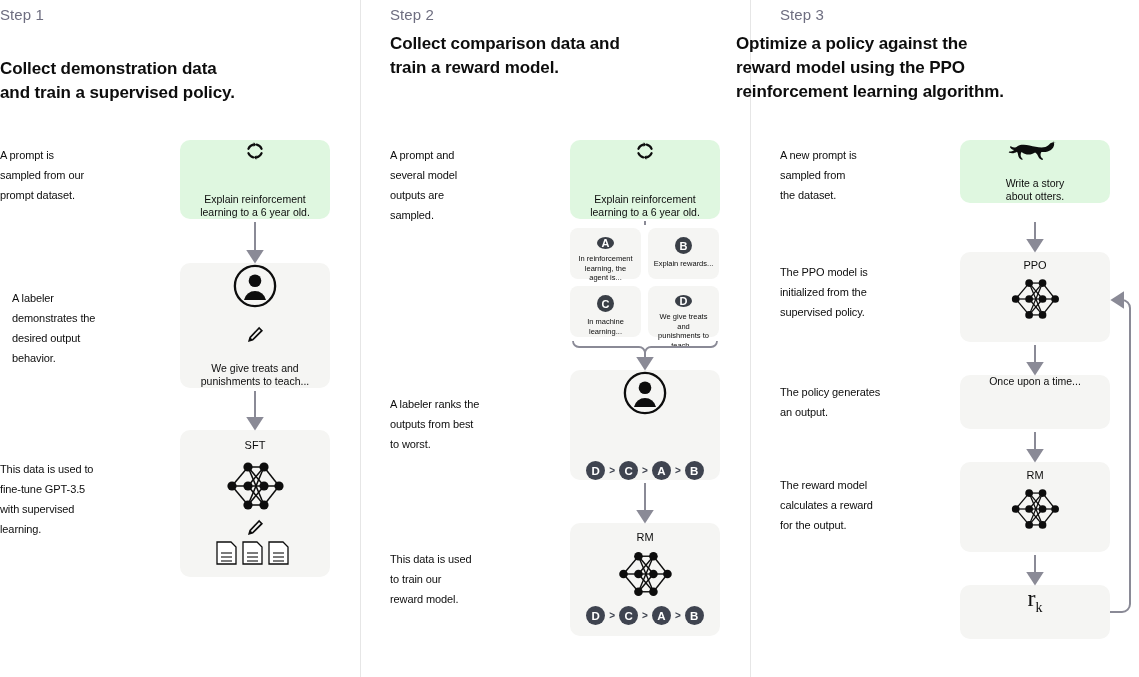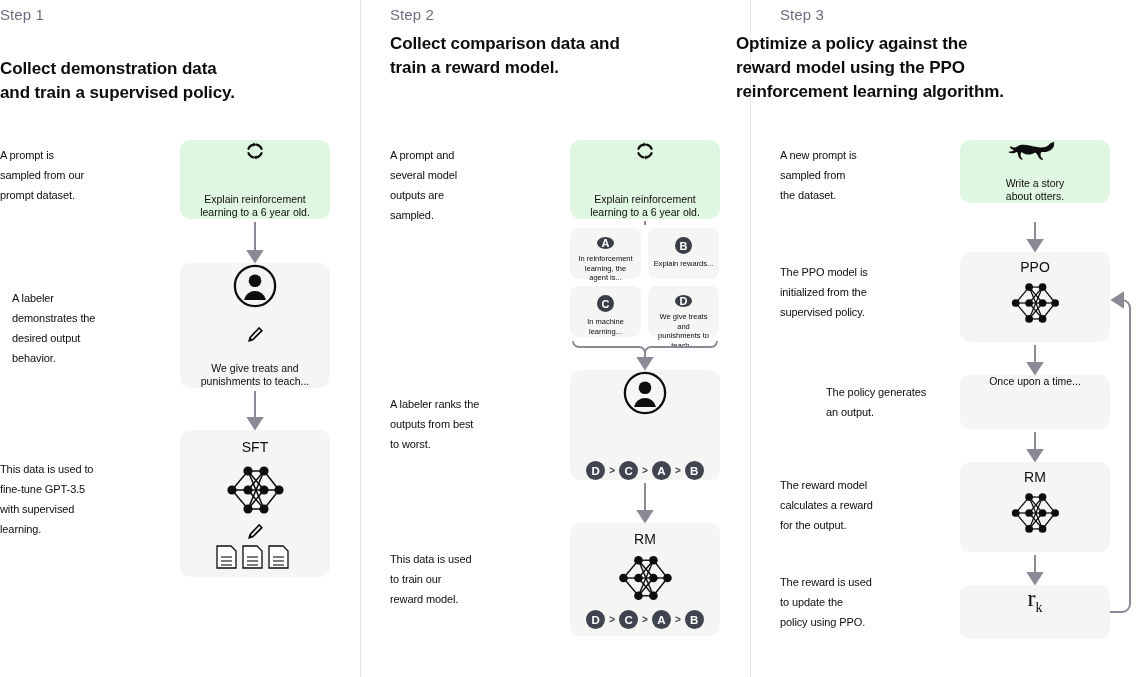--- a/index.html
+++ b/index.html
@@ -12,21 +12,21 @@
   .divider{position:absolute;top:0;width:1px;height:677px;background:#e6e6e6;}
   .step-label{position:absolute;font-size:15px;color:#6e6e80;letter-spacing:.1px;}
   .step-title{position:absolute;font-size:17px;font-weight:bold;line-height:24px;color:#0d0d0d;letter-spacing:-.1px;}
   .desc{position:absolute;font-size:11px;line-height:20px;color:#0d0d0d;letter-spacing:-.1px;}
 
   .box{position:absolute;border-radius:10px;box-sizing:border-box;
        display:flex;flex-direction:column;align-items:center;justify-content:space-between;}
   .box.green{background:#dff7e0;}
   .box.grey{background:#f5f5f3;}
   .box-text{font-size:10.5px;line-height:13px;text-align:center;color:#0d0d0d;}
-  .box-cap{font-size:14px;color:#0d0d0d;text-align:center;}
+  .box-cap{font-size:11px;color:#0d0d0d;text-align:center;}
 
   .mini{position:absolute;border-radius:8px;background:#f5f5f3;box-sizing:border-box;
         display:flex;flex-direction:column;align-items:center;justify-content:flex-start;padding-top:9px;}
   .mini .badge{width:17px;height:17px;border-radius:50%;background:#3a3f47;color:#fff;
         font-size:11px;font-weight:bold;display:flex;align-items:center;justify-content:center;margin-bottom:5px;}
   .mini .mtext{font-size:7.5px;line-height:9.5px;text-align:center;color:#0d0d0d;padding:0 5px;}
 
   .rank{display:flex;align-items:center;justify-content:center;gap:4px;margin-top:6px;}
   .rank .rb{width:19px;height:19px;border-radius:50%;background:#3f4450;color:#fff;
        font-size:11.5px;font-weight:bold;display:flex;align-items:center;justify-content:center;}
@@ -284,28 +284,25 @@
     <div>reward model using the PPO</div>
     <div>reinforcement learning algorithm.</div>
   </div>
 
   <div class="desc" style="left:780px;top:145px;width:175px;white-space:pre-line;">A new prompt is
 sampled from
 the dataset.</div>
   <div class="desc" style="left:780px;top:262px;width:180px;white-space:pre-line;">The PPO model is
 initialized from the
 supervised policy.</div>
-  <div class="desc" style="left:780px;top:382px;width:185px;white-space:pre-line;margin-left:46px;">The policy generates
+  <div class="desc" style="left:780px;top:382px;width:185px;white-space:pre-line;">The policy generates
 an output.</div>
   <div class="desc" style="left:780px;top:475px;width:180px;white-space:pre-line;">The reward model
 calculates a reward
 for the output.</div>
-  <div class="desc" style="left:780px;top:572px;width:180px;white-space:pre-line;">The reward is used
-to update the
-policy using PPO.</div>
 
   <div class="box green" style="left:960px;top:140px;width:150px;height:63px;">
     <span style="margin-bottom:6px;">
       <svg width="56" height="22" viewBox="0 0 56 22">
         <path d="M50.5 3.2c-2.6-1.4-5.7-1-7.6.6-1.4 1.2-2 2.6-4.5 3.2-2.9.7-6.5.4-9.8-.2-4.1-.8-8-1.9-11.8-2.1-2.5-.1-4.4.3-6 1.3-.9.6-1.7 1.3-2.6 1.5-1.2.3-2.6-.2-4-1-.8-.5-1.5.2-1 .9.9 1.3 2.3 2.3 3.9 2.6-1.3 1-2.9 1.6-4.6 1.6-.9 0-1 .9-.2 1.2 2.6.9 5.5.5 7.7-1 .6.9 1 2 1.1 3.2.3 2.2 1.6 4 3.6 4.8.8.3 1.3-.6.7-1.1-1-.9-1.6-2-1.7-3.3-.1-1.2.2-2.3.8-3.3 1.4 1.2 3.2 2 5.3 2.3 3 .4 6-.3 8.3-1.9 1.4.8 2.4 2.1 2.9 3.6.6 1.9 2.1 3.3 4 3.8.9.2 1.3-.8.6-1.3-1.1-.8-1.8-1.9-2-3.2-.2-1.3.1-2.5.8-3.5 2.1.3 4.3.2 6.3-.4 2.4-.7 4.3-2.1 5.5-4 .9-1.4 1.2-3 .8-4.5-.2-.6-.4-1.1-.8-1.5z" fill="#0d0d0d"></path>
         <circle cx="49.5" cy="5.6" r="0.9" fill="#dff7e0"></circle>
       </svg>
     </span>
     <div class="box-text" style="white-space:pre-line;">Write a story
 about otters.</div>

